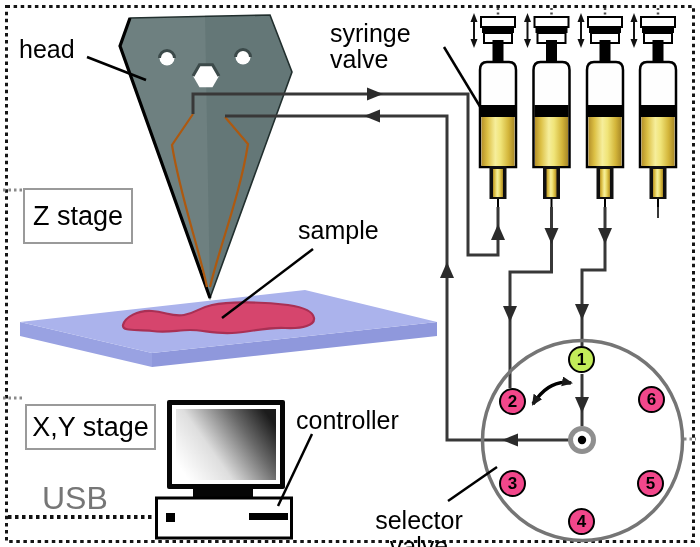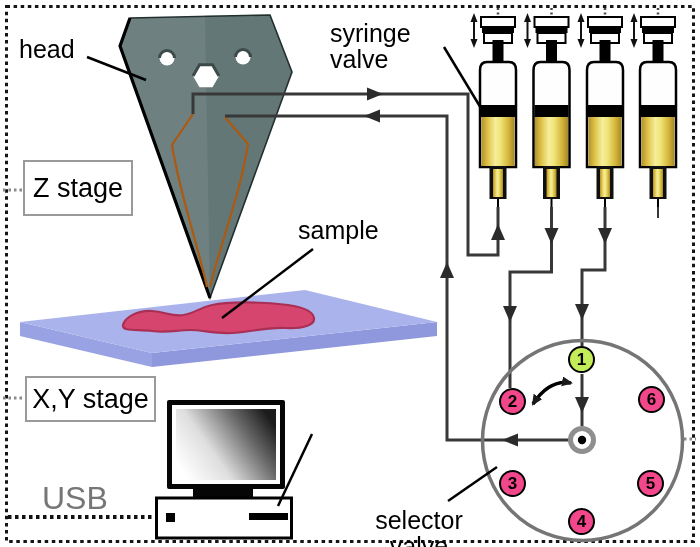--- a/index.html
+++ b/index.html
@@ -1,21 +1,21 @@
 <!DOCTYPE html>
 <html><head>
 <meta charset="utf-8">
 <style>
   html,body{margin:0;padding:0;background:#fff;}
   #diagram{position:relative;width:700px;height:547px;background:#ffffff;overflow:hidden;
            font-family:"Liberation Sans",sans-serif;}
   #gfx{position:absolute;left:0;top:0;}
   .lbl{position:absolute;color:#000;font-size:25px;line-height:1.04;white-space:nowrap;}
   .lbl-box{position:absolute;box-sizing:border-box;background:#fff;border:2px solid #9a9a9a;
-           display:flex;align-items:center;justify-content:center;font-size:27px;color:#000;}
+           display:flex;align-items:center;justify-content:center;font-size:27px;color:#000;margin-top:28px;}
   .gray{color:#767676;font-size:32px;}
   .stack{white-space:normal;}
   .stack.right{}
   .stack.center{text-align:center;}
   .port{position:absolute;width:23px;height:23px;border:2.5px solid #000;border-radius:50%;
         display:flex;align-items:center;justify-content:center;
         font-weight:bold;font-size:17px;color:#000;}
 </style>
 </head>
 <body>
@@ -155,20 +155,21 @@
 </div>
 
 <div class="lbl" style="left:298px;top:217px;">sample</div>
 
 <div class="lbl-box" style="left:25px;top:376px;width:131px;height:46px;text-align:center;">
   <span>X,Y stage</span>
 </div>
 
 <div class="lbl gray" style="left:42px;top:482px;">USB</div>
 
+<div class="lbl" style="left:296px;top:407px;">controller</div>
 
 <div class="lbl stack center" style="left:361px;top:459px;width:116px;margin-top:48px;">
   <div>selector</div>
   <div>valve</div>
 </div>
 
 <div class="port" style="left: 568px; top: 346px; background-color: rgb(195, 236, 89);">1</div>
 <div class="port" style="left: 499px; top: 388px; background-color: rgb(242, 71, 139);">2</div>
 <div class="port" style="left: 499px; top: 470px; background-color: rgb(242, 71, 139);">3</div>
 <div class="port" style="left: 568px; top: 508px; background-color: rgb(242, 71, 139);">4</div>

